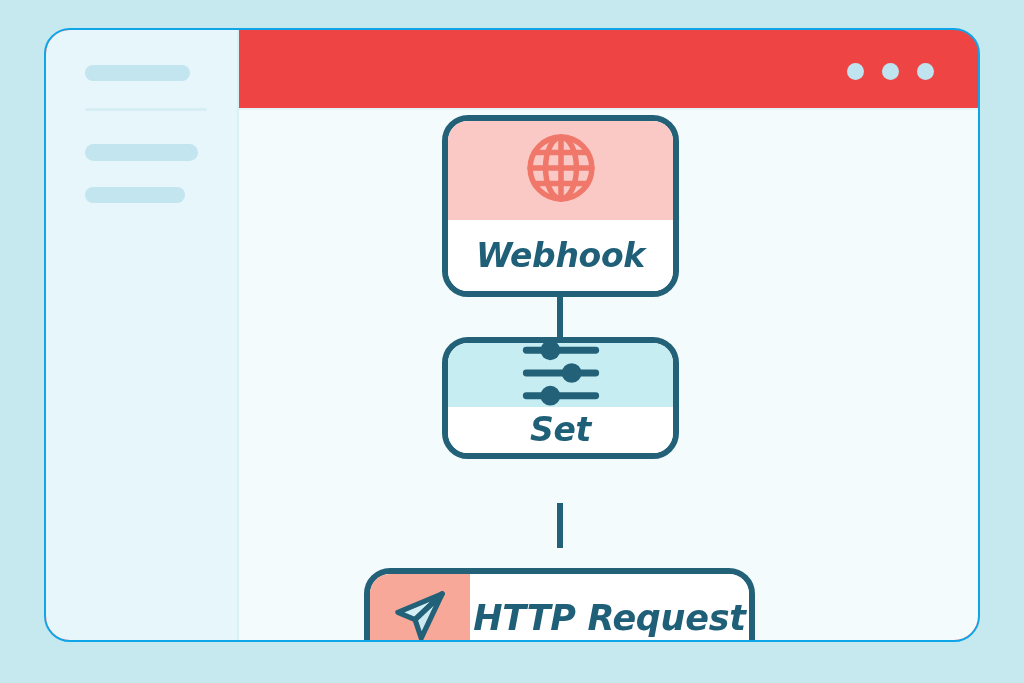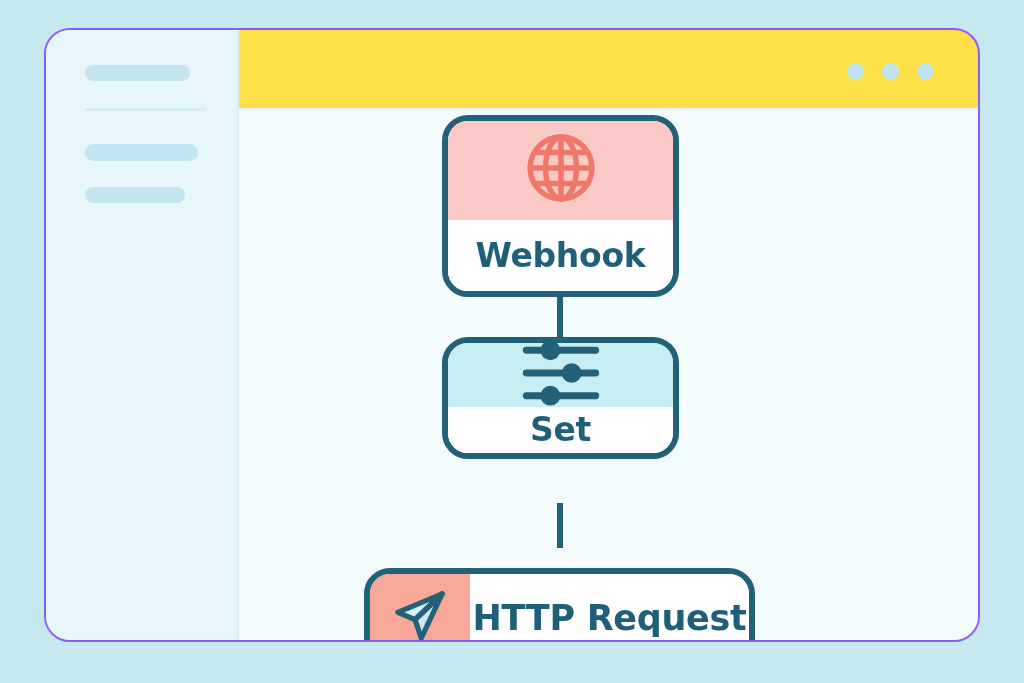--- a/index.html
+++ b/index.html
@@ -15,25 +15,26 @@
     position: relative;
   }
 
   
   #app-window {
     position: absolute;
     left: 44px;
     top: 28px;
     width: 936px;
     height: 614px;
-    background: #fde047;
-    border: 2px solid #8b5cf6;
+    background: #ef4444;
+    border: 2px solid #0ea5e9;
     border-radius: 26px;
     box-sizing: border-box;
     overflow: hidden;
+    font-style: italic;
   }
 
   
   #sidebar {
     position: absolute;
     left: 0;
     top: 0;
     width: 193px;
     height: 100%;
     background: #e6f6fb;

